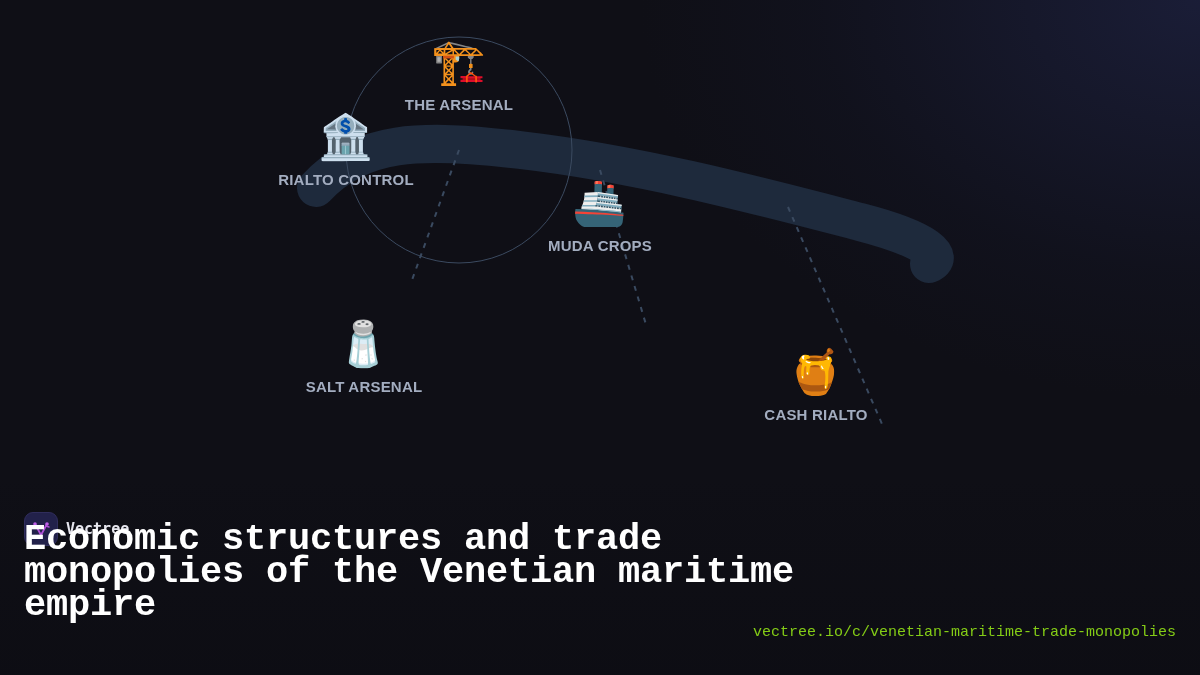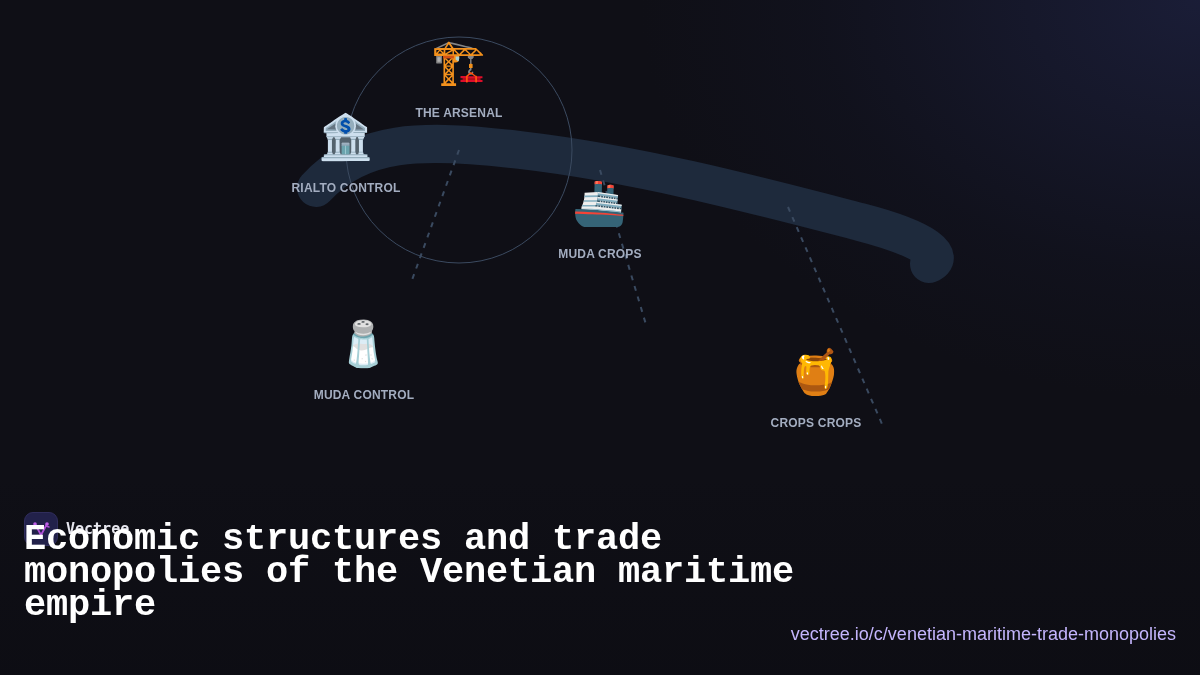--- a/index.html
+++ b/index.html
@@ -14,42 +14,42 @@
         radial-gradient(ellipse 700px 500px at 1200px 0px, rgba(30,34,66,0.75), rgba(20,22,40,0.35) 55%, rgba(15,15,22,0) 80%),
         linear-gradient(180deg, rgba(0,0,0,0) 70%, rgba(12,12,18,0.6) 100%);
     }
     svg.scene { position: absolute; left: 0; top: 0; }
     .node {
       position: absolute; transform: translateX(-50%);
       display: flex; flex-direction: column; align-items: center;
     }
     .node .emoji { font-size: 44px; line-height: 48px; height: 48px; }
     .node .label {
-      margin-top: 20px; font-weight: bold; font-size: 12px; color: #a3adc0;
+      margin-top: 10px; font-weight: bold; font-size: 15px; color: #a3adc0;
       letter-spacing: 0.2px; white-space: nowrap;
     }
     .brand {
       position: absolute; left: 24px; top: 512px; display: flex; align-items: center; gap: 8px;
     }
     .brand-logo {
       width: 34px; height: 34px; border-radius: 9px; background: #22214a;
       border: 1px solid #302d5c; display: flex; align-items: center; justify-content: center;
       box-sizing: border-box;
     }
     .brand-name {
       font-family: "DejaVu Sans Mono", monospace; font-weight: bold; font-size: 15px; color: #e6e6ee;
     }
     .title {
       position: absolute; left: 24px; top: 523px; width: 780px; margin: 0;
       font-family: "Liberation Mono", monospace; font-weight: bold;
       font-size: 37px; line-height: 33px; color: #ffffff; letter-spacing: -0.2px;
     }
     .url {
       position: absolute; right: 24px; top: 624px;
-      font-family: Liberation Sans, sans-serif; font-size: 18px; color: #c4b5fd;
+      font-family: Liberation Mono, monospace; font-size: 15px; color: #84cc16;
     }
   </style>
 </head>
 <body>
 
 <div class="bg-glow"></div>
 
 <svg class="scene" width="1200" height="675" viewBox="0 0 1200 675">
 
   <path d="M316,188 C360,140 420,138 520,150 C640,164 760,196 860,222 C930,240 945,258 929,264" fill="none" stroke="#1e2a3c" stroke-width="38" stroke-linecap="round"></path>
@@ -71,26 +71,26 @@
   <span class="label">RIALTO CONTROL</span>
 </div>
 
 <div class="node" style="left:600px; top:179px;">
   <span class="emoji">🚢</span>
   <span class="label">MUDA CROPS</span>
 </div>
 
 <div class="node" style="left:364px; top:320px;">
   <span class="emoji">🧂</span>
-  <span class="label">MUDA CONTROL</span>
+  <span class="label">SALT ARSENAL</span>
 </div>
 
 <div class="node" style="left:816px; top:348px;">
   <span class="emoji">🍯</span>
-  <span class="label">CROPS CROPS</span>
+  <span class="label">CASH RIALTO</span>
 </div>
 
 <div class="brand">
   <div class="brand-logo">
     <svg width="18" height="16" viewBox="0 0 18 16">
       <path d="M3,3 L9,14 L15,3" fill="none" stroke="#b04fd8" stroke-width="1.8" stroke-linecap="round" stroke-linejoin="round"></path>
       <circle cx="3" cy="3" r="1.8" fill="#c05fe8"></circle>
       <circle cx="15" cy="3" r="1.8" fill="#c05fe8"></circle>
       <path d="M1,6 L4,5 M14,5 L17,6" stroke="#b04fd8" stroke-width="1.4" stroke-linecap="round"></path>
     </svg>

